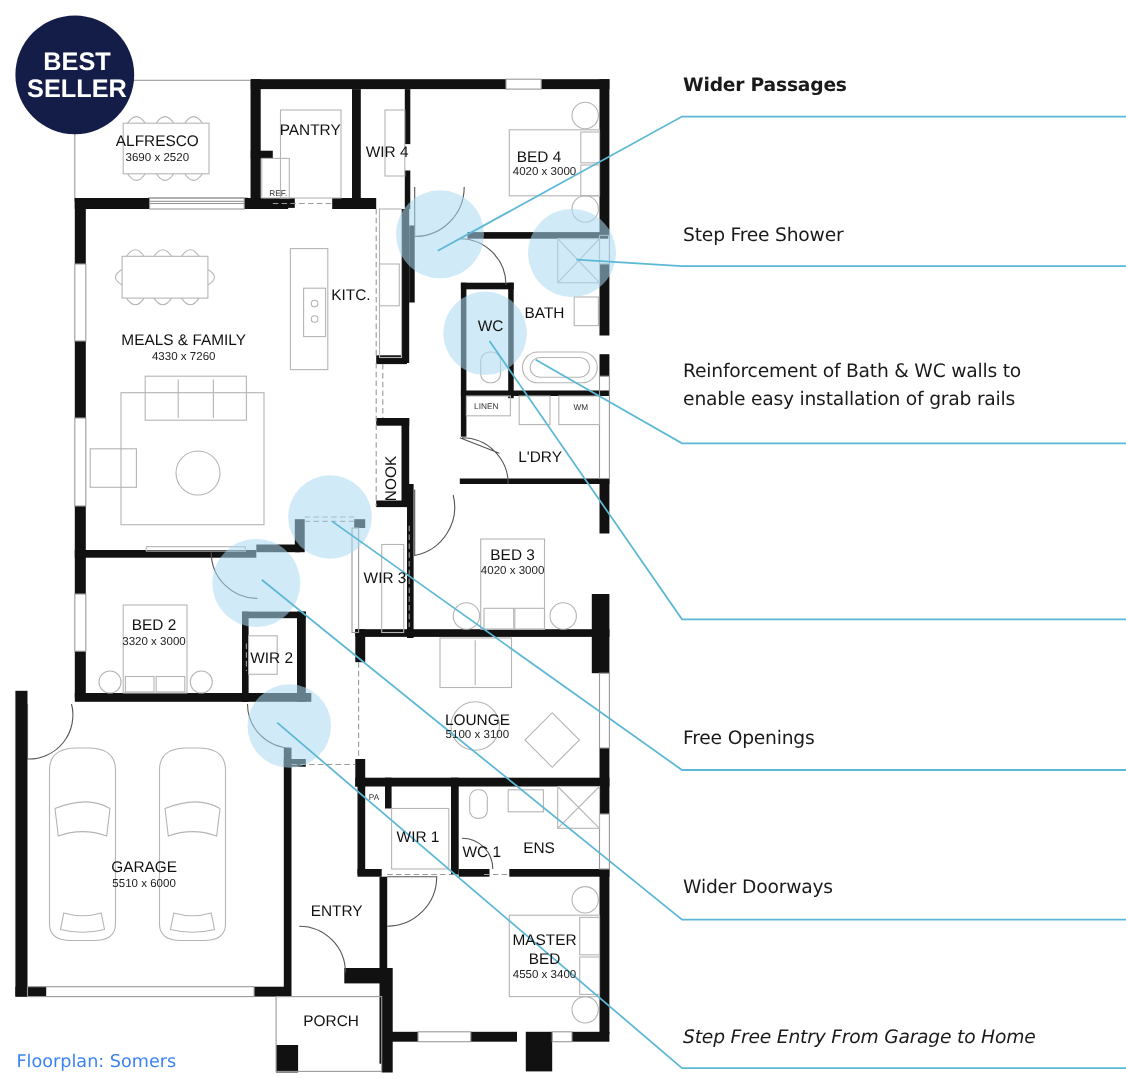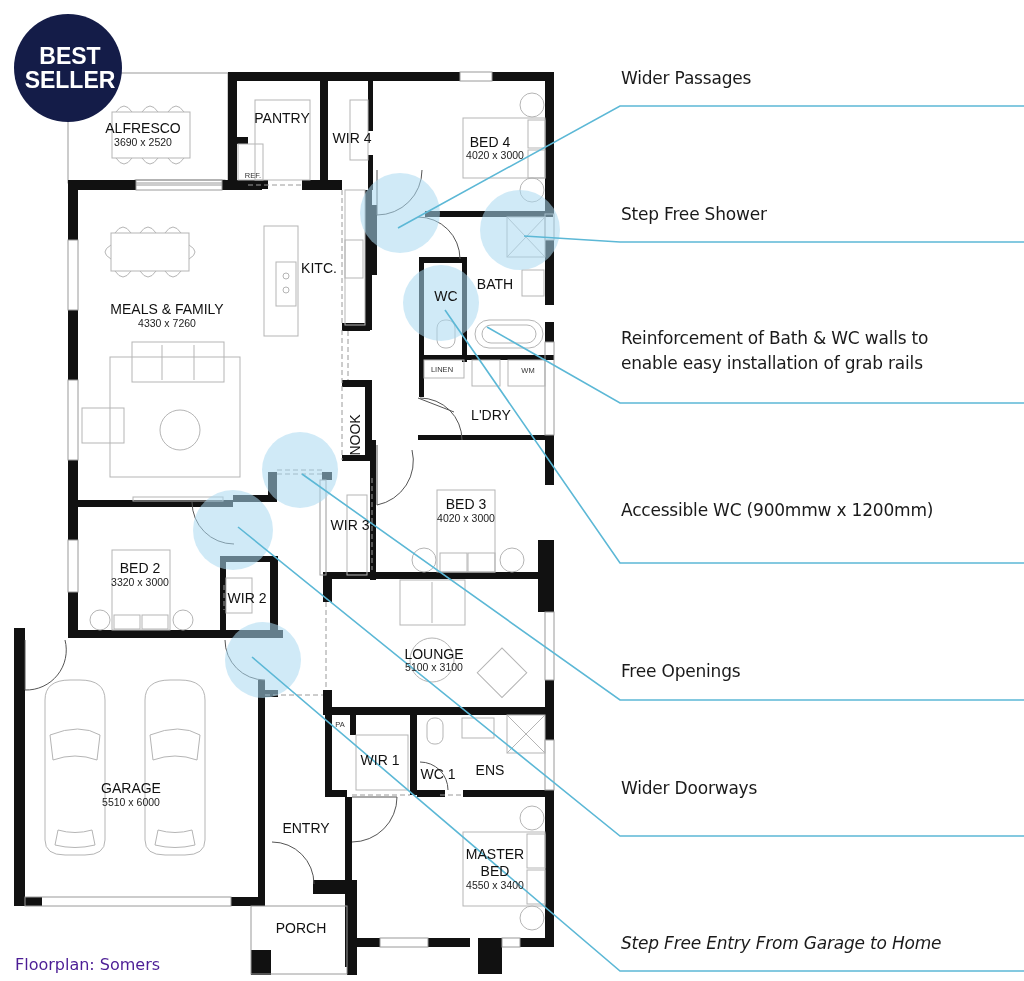--- a/index.html
+++ b/index.html
@@ -10,21 +10,21 @@
     .furn { fill: none; stroke: #b5b5b5; stroke-width: 1; }
     .dash { fill: none; stroke: #9a9a9a; stroke-width: 1; stroke-dasharray: 5 3; }
     .door { fill: none; stroke: #555555; stroke-width: 1; }
     .zone { fill: #a9d8f0; fill-opacity: 0.55; }
     .leader { fill: none; stroke: #5cb8d6; stroke-width: 1.6; }
     .room-name { font-family: "Liberation Sans", sans-serif; font-size: 14px; fill: #111111; text-anchor: middle; }
     .room-dim { font-family: "Liberation Sans", sans-serif; font-size: 10.5px; fill: #222222; text-anchor: middle; }
     .room-small { font-family: "Liberation Sans", sans-serif; font-size: 7.5px; fill: #333333; text-anchor: middle; }
     .badge-text { font-family: "Liberation Sans", sans-serif; font-weight: bold; font-size: 23px; fill: #ffffff; text-anchor: middle; }
     .feature { position: absolute; left: 621px; font-family: "DejaVu Sans", sans-serif; font-size: 17px; line-height: 25px; color: #1a1a1a; letter-spacing: -0.2px; }
-    .caption { position: absolute; left: 15px; top: 955px; font-family: "DejaVu Sans", sans-serif; font-size: 16px; color: #4c1d95; }
+    .caption { position: absolute; left: 15px; top: 955px; font-family: "DejaVu Sans", sans-serif; font-size: 16px; color: #3b82f6; }
   </style>
 </head>
 <body>
 
 <svg id="plan" viewBox="0 0 1024 981" xmlns="http://www.w3.org/2000/svg">
 
   <g>
     <rect class="thin" x="68" y="73" width="160" height="110"></rect>
     <rect class="furn" x="112" y="112" width="78" height="46"></rect>
     <path class="furn" d="M116 112 q8 -12 16 0 M142 112 q8 -12 16 0 M168 112 q8 -12 16 0 M116 158 q8 12 16 0 M142 158 q8 12 16 0 M168 158 q8 12 16 0"></path>
@@ -306,36 +306,35 @@
     <text class="room-name" x="131" y="793">GARAGE</text>
     <text class="room-dim" x="131" y="806">5510 x 6000</text>
     <text class="room-name" x="306" y="833">ENTRY</text>
     <text class="room-name" x="495" y="859">MASTER</text>
     <text class="room-name" x="495" y="876">BED</text>
     <text class="room-dim" x="495" y="889">4550 x 3400</text>
     <text class="room-name" x="301" y="933">PORCH</text>
   </g>
 </svg>
 
-<div class="feature" style="top:66px;">
+<div class="feature" style="top:66px;font-weight:bold;">
   <div>Wider Passages</div>
 </div>
 <div class="feature" style="top:202px;text-align:center;">
   <div>Step Free Shower</div>
 </div>
 <div class="feature" style="top:326px;">
   <div>Reinforcement of Bath &amp; WC walls to</div>
   <div>enable easy installation of grab rails</div>
 </div>
 <div class="feature" style="top:498px;">
-  <div>Accessible WC (900mmw x 1200mm)</div>
 </div>
 <div class="feature" style="top:659px;">
   <div>Free Openings</div>
 </div>
-<div class="feature" style="top:776px;">
+<div class="feature" style="top:795px;">
   <div>Wider Doorways</div>
 </div>
 <div class="feature" style="top:931px;font-style:italic;">
   <div>Step Free Entry From Garage to Home</div>
 </div>
 
 <div class="caption">Floorplan: Somers</div>
 
 </body></html>

